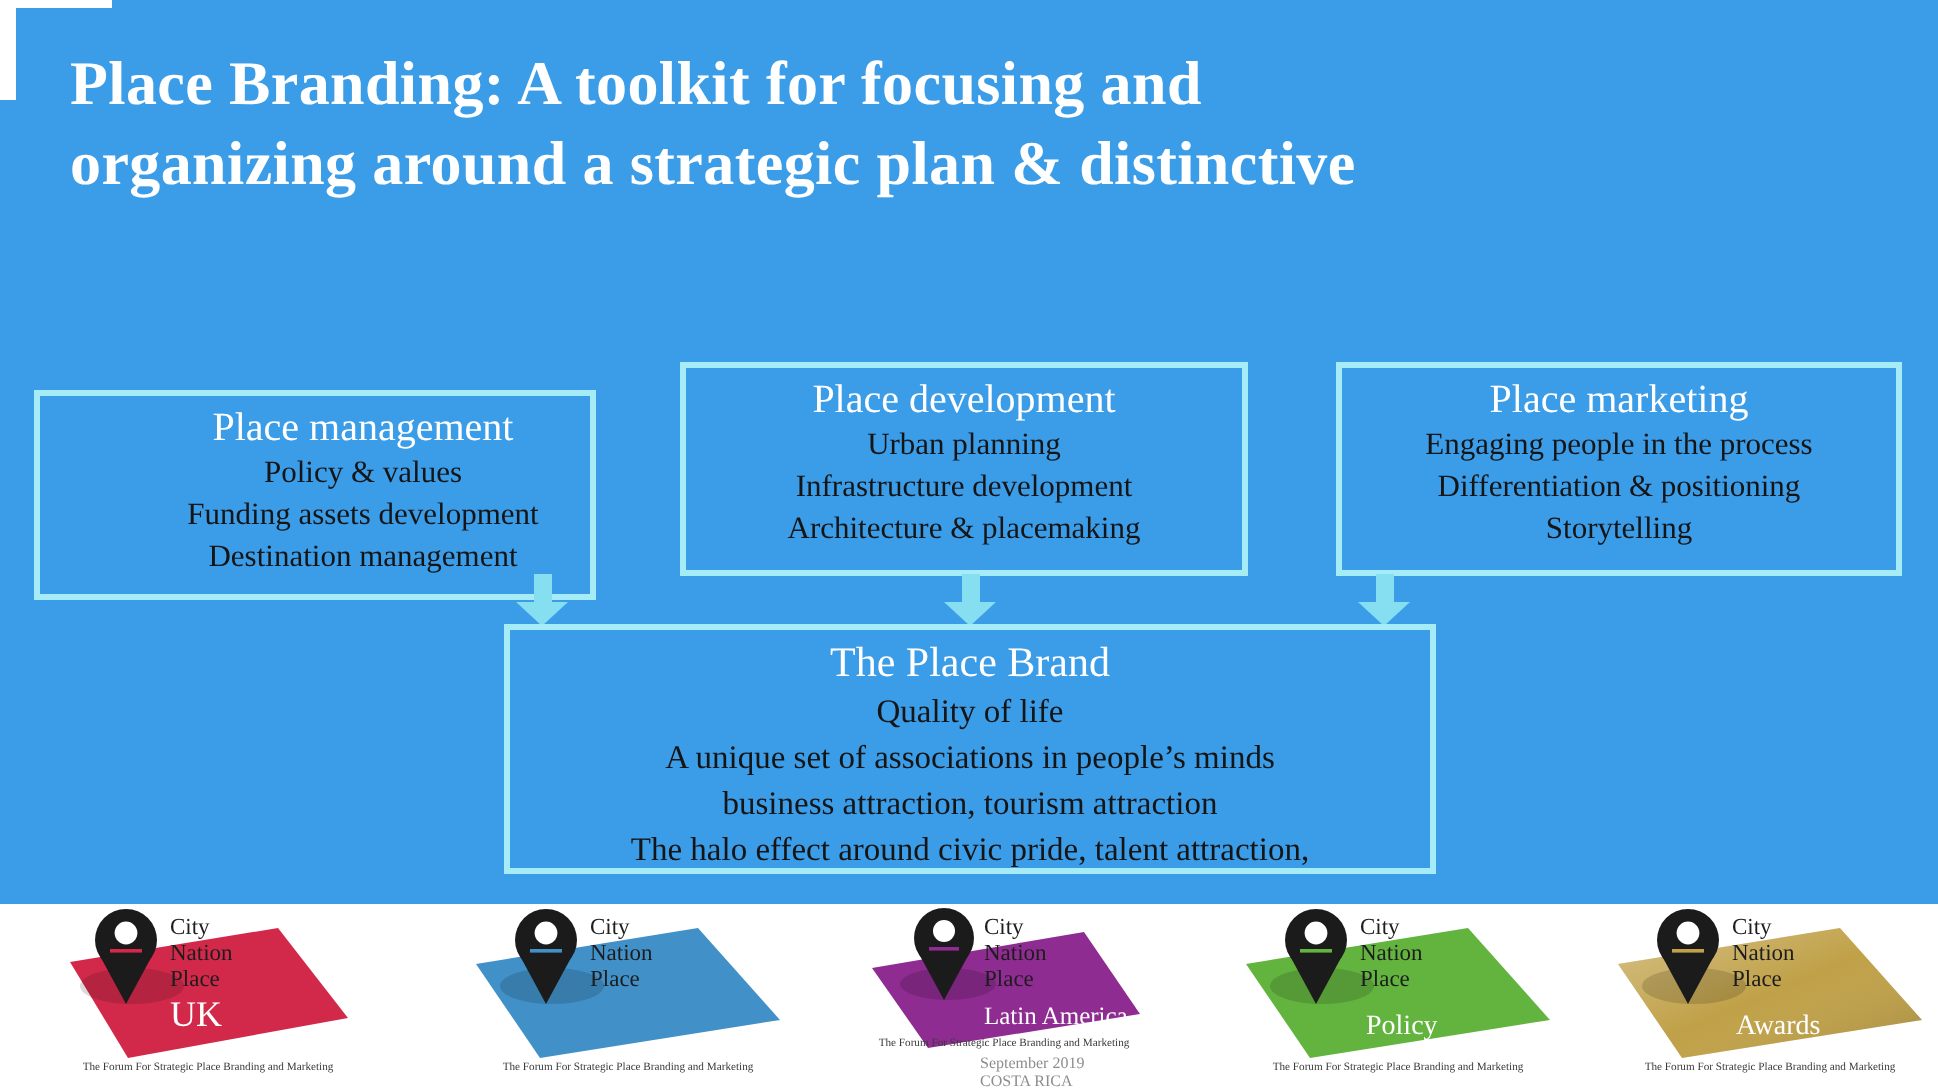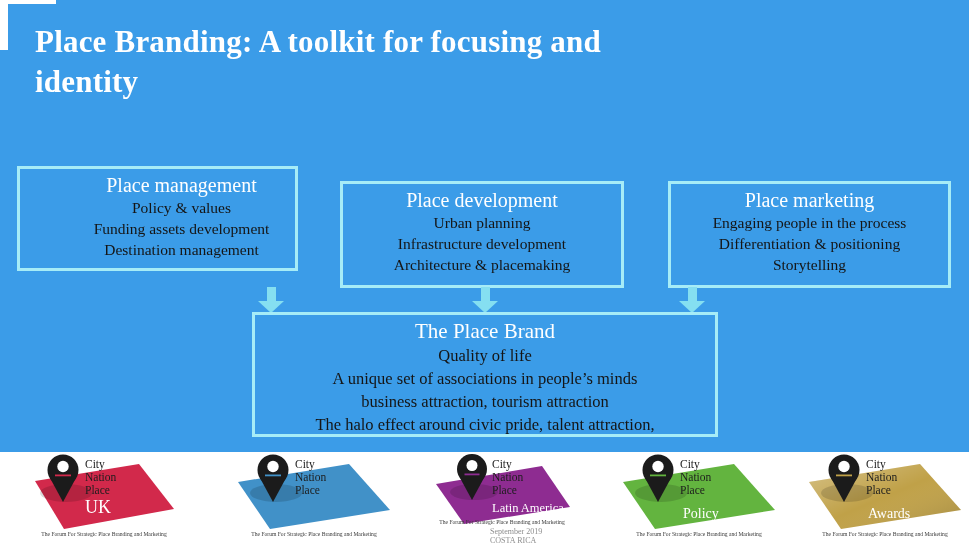--- a/index.html
+++ b/index.html
@@ -16,21 +16,21 @@
     position:absolute; left:35px; top:22px;
     color:var(--heading-color,#ffffff);
     font-size:31px; font-weight:bold; line-height:40px; letter-spacing:0.2px;
     white-space:nowrap;
   }
 
   .tbox {
     position:absolute; box-sizing:border-box; text-align:center;
     border:3px solid var(--box-border,#A6ECF7);
   }
-  .tbox1 { left:17px;  top:166px; width:281px; height:105px;padding-left:48px; }
+  .tbox1 { left:17px;  top:195px; width:281px; height:105px;padding-left:48px; }
   .tbox2 { left:340px; top:181px; width:284px; height:107px; }
   .tbox3 { left:668px; top:181px; width:283px; height:107px; }
   .tbox-title { margin-top:5px; font-size:20px; color:var(--heading-color,#fff); }
   .tbox-item  { font-size:15.5px; line-height:21px; color:var(--body-color,#151515); }
   .tbox-item:first-of-type { margin-top:2px; }
 
   .arrow { position:absolute; width:26px; }
   .arrow .stem { width:9px; height:14px; margin:0 auto; background:var(--arrow-color,#85DFF1); }
   .arrow .head { width:0; height:0; border-left:13px solid transparent;
                  border-right:13px solid transparent; border-top:12px solid var(--arrow-color,#85DFF1); }
@@ -64,21 +64,21 @@
 </style>
 </head>
 <body>
 
 <div class="slide">
   <div class="edge-a"></div>
   <div class="edge-b"></div>
 
   <div class="title">
     <div>Place Branding: A toolkit for focusing and</div>
-    <div>identity</div>
+    <div>organizing around a strategic plan &amp; distinctive</div>
   </div>
 
   <div class="tbox tbox1">
     <div class="tbox-title">Place management</div>
     <div class="tbox-item">Policy &amp; values</div>
     <div class="tbox-item">Funding assets development</div>
     <div class="tbox-item">Destination management</div>
   </div>
 
   <div class="tbox tbox2">

